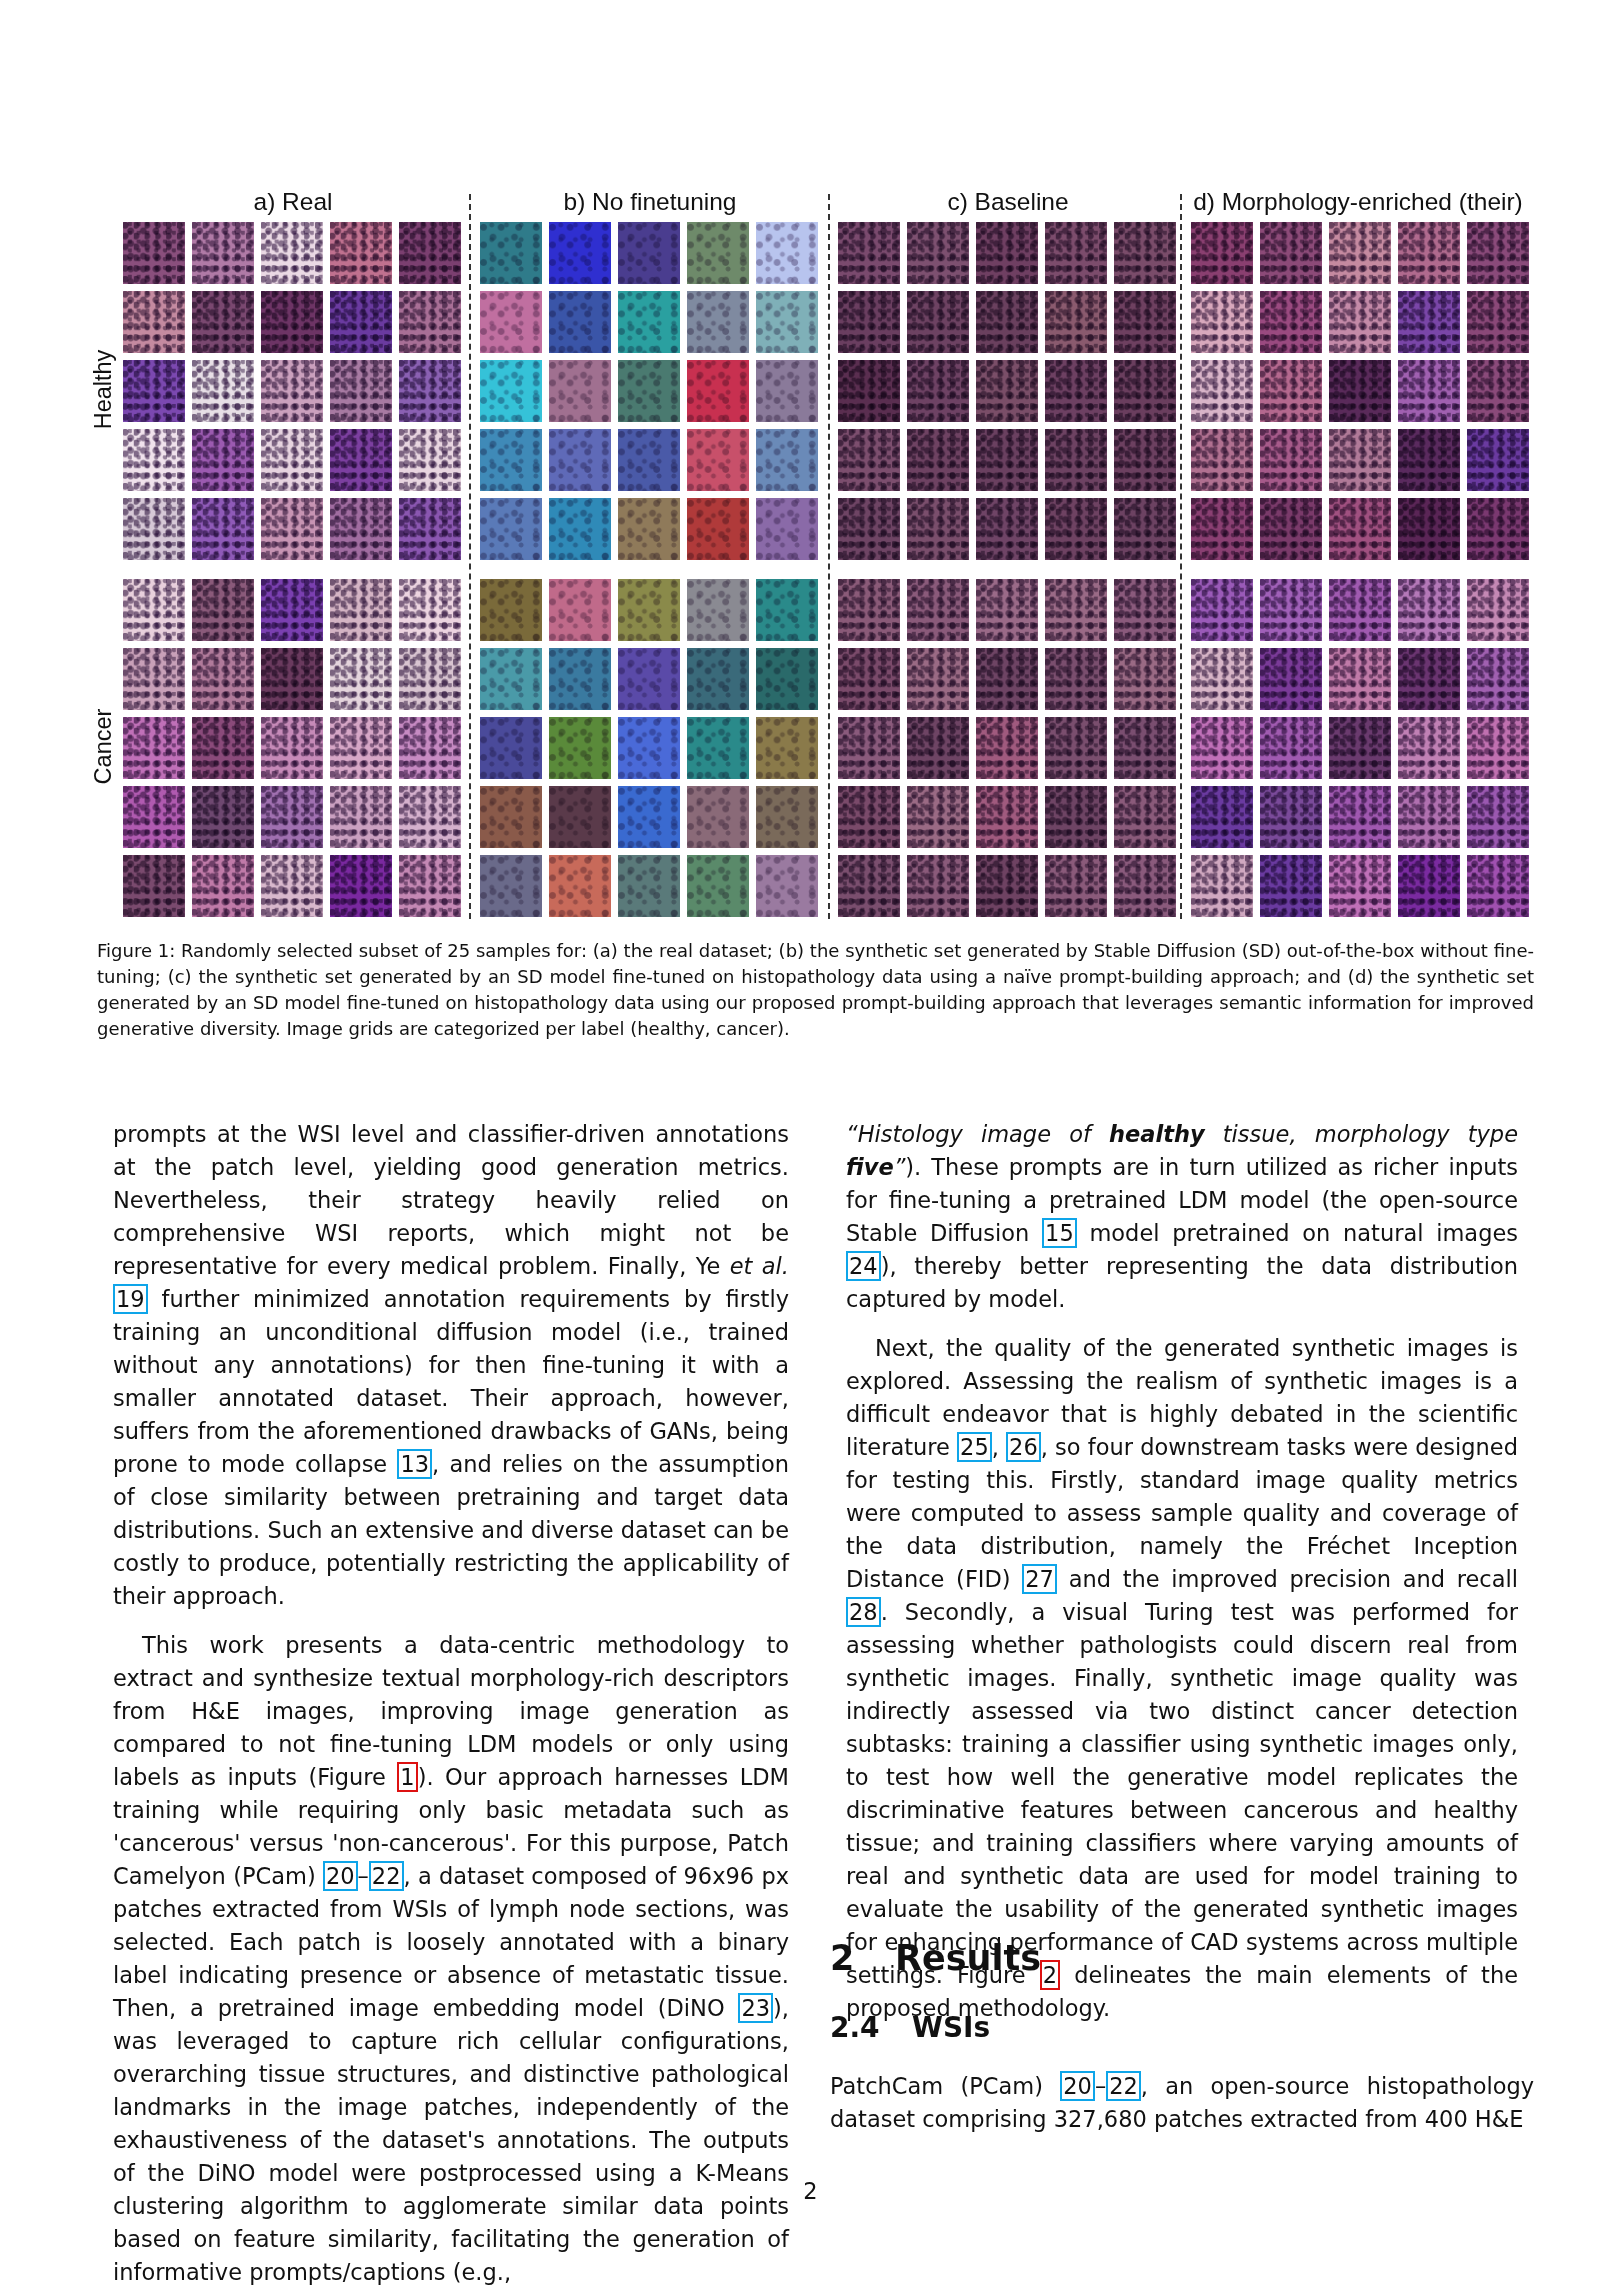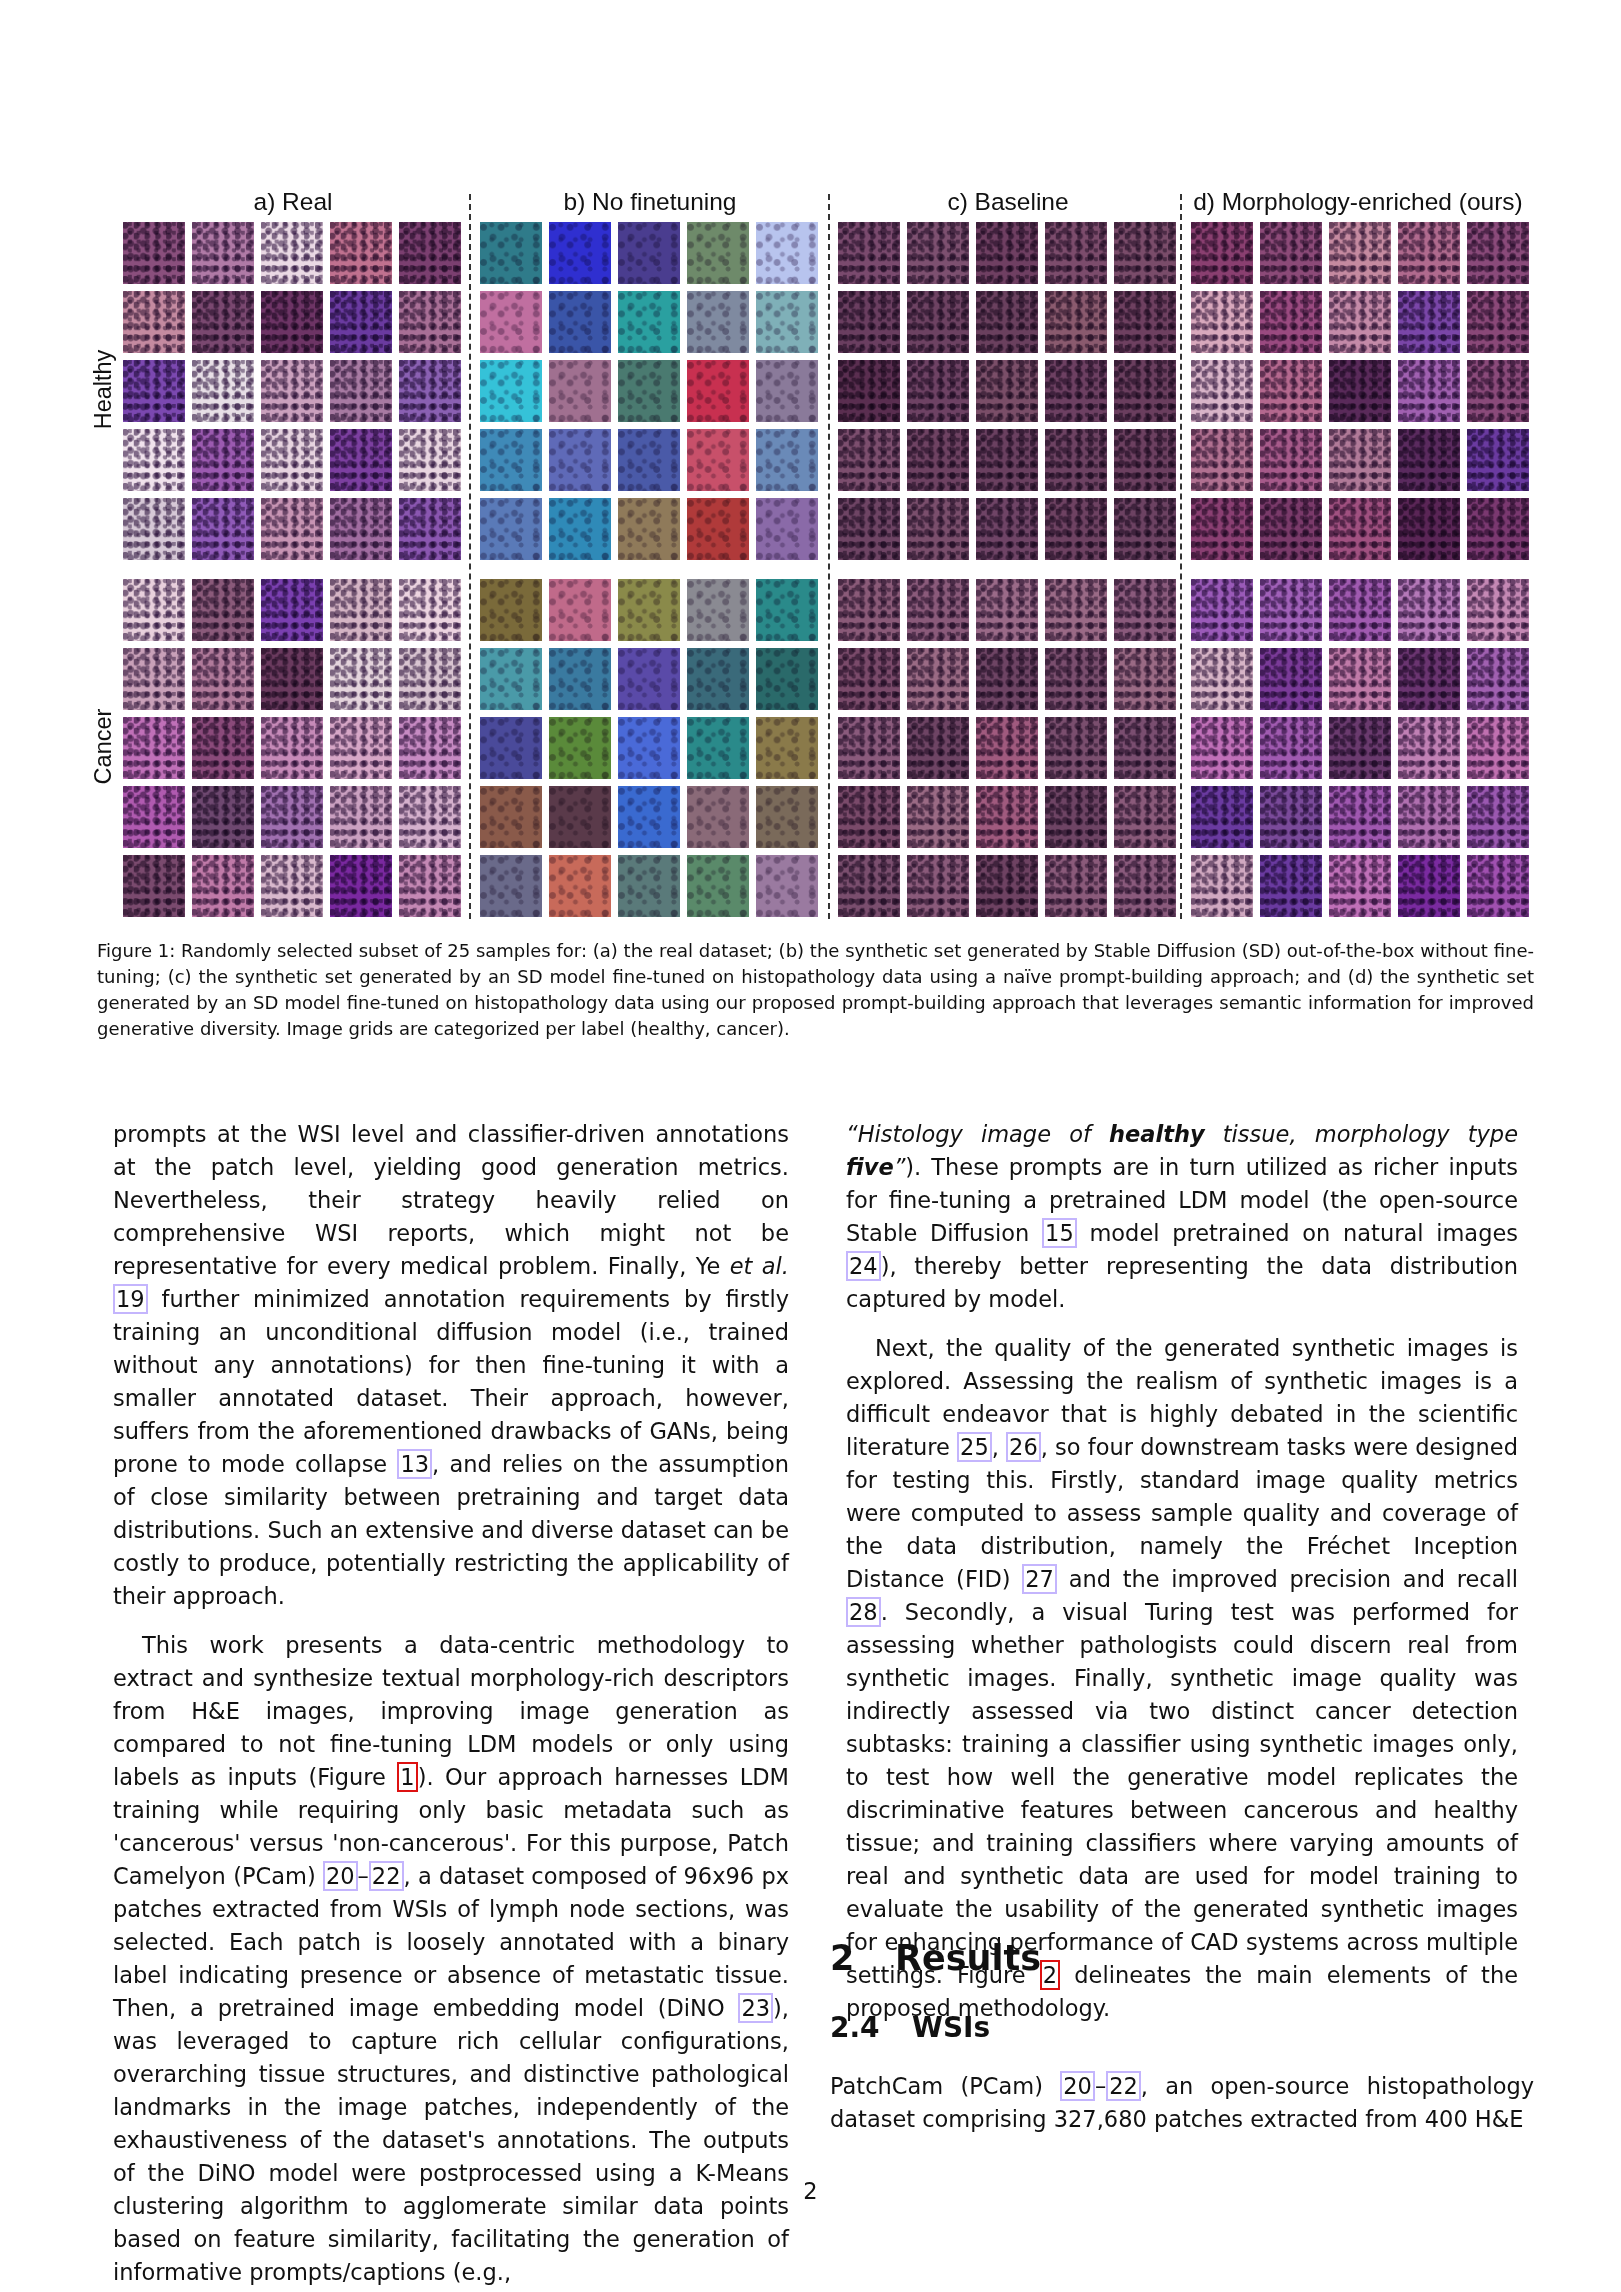--- a/index.html
+++ b/index.html
@@ -22,40 +22,40 @@
     background-size:10.8px 10.8px, 12.7px 12.7px, 8.8px 8.8px; mix-blend-mode:multiply; }
   .tile.smooth::after { background-size:17.6px 17.6px, 21.6px 21.6px, 14.7px 14.7px; opacity:0.6; }
   .caption { position:absolute; left:97px; top:938px; width:1437px; font-size:18px;
              line-height:26px; text-align:justify; color:#111; }
   .column { position:absolute; top:1102px; font-size:22.5px; line-height:33px; text-align:justify; color:#111; }
   .column p { margin:16px; }
   .col-left { left:97px; width:708px; }
   .col-right { left:830px; width:704px; }
   .indent { text-indent:29px; }
   .para-gap { margin-top:15.7px !important; }
-  .cite { border:2px solid #c4b5fd; padding:0 1px; line-height:1; }
+  .cite { border:2px solid #0ea5e9; padding:0 1px; line-height:1; }
   .figref { border:2px solid #dd1111; padding:0 1px; line-height:1; }
   .h-section { position:absolute; left:830px; top:1938px; font-size:35px; font-weight:bold; color:#111; }
   .h-section .num { display:inline-block; width:65px; }
   .h-sub { position:absolute; left:830px; top:2011px; font-size:28px; font-weight:bold; color:#111; }
   .h-sub .num { display:inline-block; width:82px; }
   .data-para { position:absolute; left:830px; top:2070px; width:704px; font-size:22.5px; line-height:33px;
                text-align:justify; color:#111; }
   .page-number { position:absolute; left:0; width:1621px; top:2178px; text-align:center; font-size:22.5px; color:#111; }
   em { }
   b { font-weight:bold; }
 </style>
 </head>
 <body>
 
 <div class="figure">
   <div class="panel-title" style="left:123px;width:340px;text-align:center;">a) Real</div>
   <div class="panel-title" style="left:480px;width:340px;">b) No finetuning</div>
   <div class="panel-title" style="left:838px;width:340px;">c) Baseline</div>
-  <div class="panel-title" style="left:1188px;width:340px;">d) Morphology-enriched (ours)</div>
+  <div class="panel-title" style="left:1188px;width:340px;">d) Morphology-enriched (their)</div>
 
   <div class="divider" style="left:469px;"></div>
   <div class="divider" style="left:828px;"></div>
   <div class="divider" style="left:1180px;"></div>
 
   <div class="row-label" style="left:59px;top:376px;width:88px;text-align:center;">Healthy</div>
   <div class="row-label" style="left:59px;top:733px;width:88px;text-align:center;">Cancer</div>
 
   <div class="grid" style="left:123px;top:222px;">
       <div class="tile" style="background: rgb(138, 79, 125);"></div>

